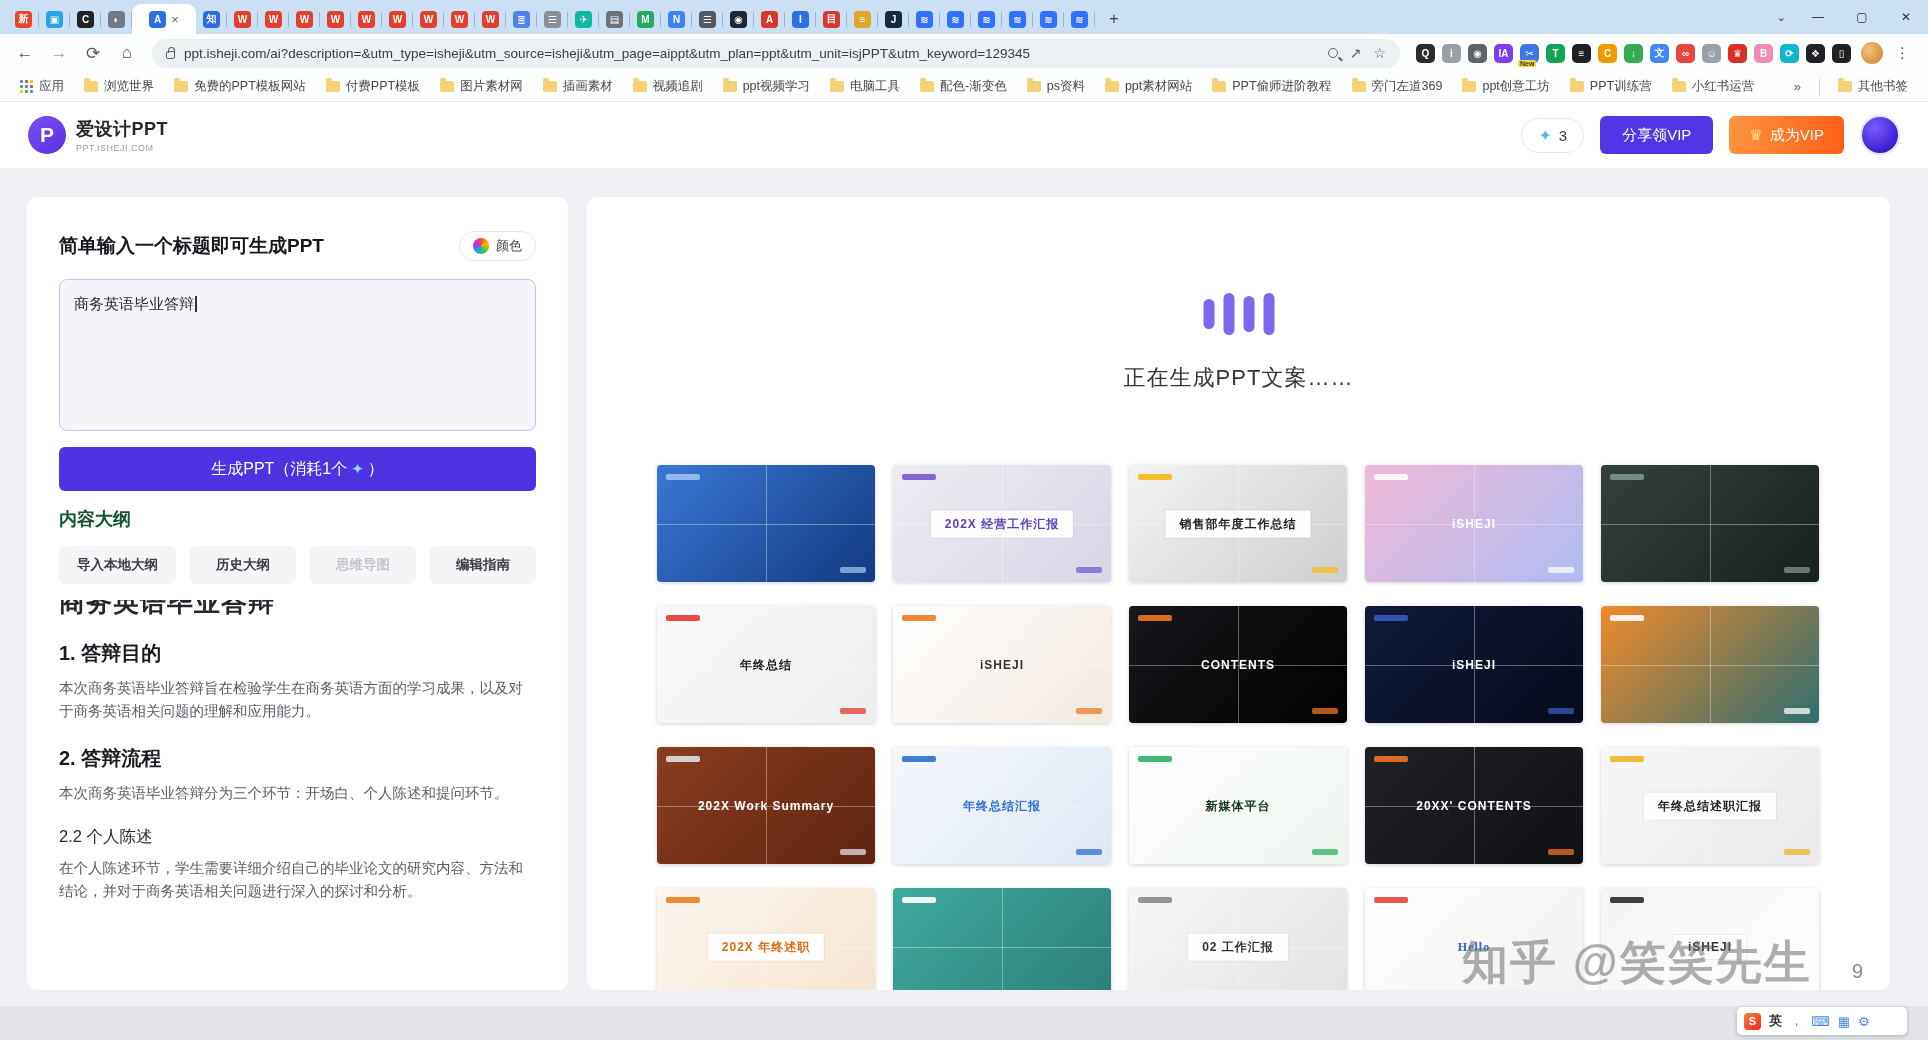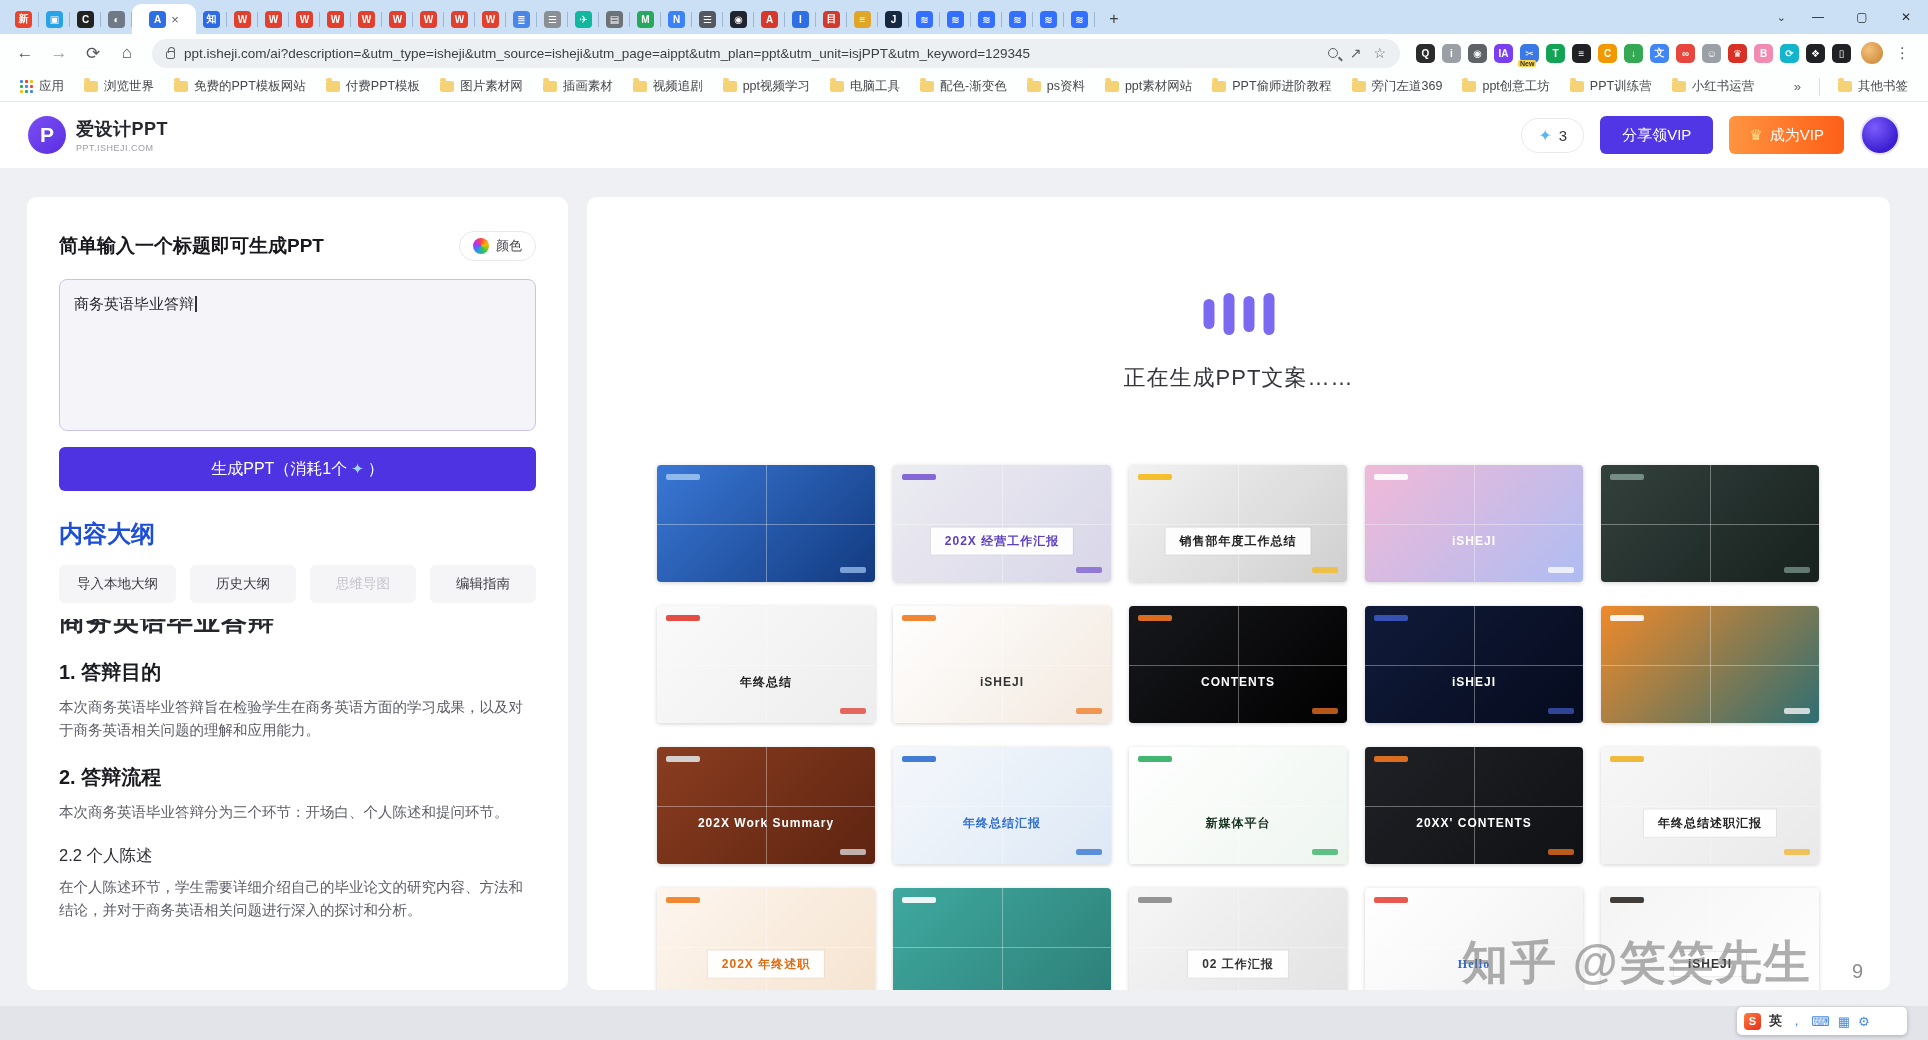--- a/index.html
+++ b/index.html
@@ -63,22 +63,22 @@
 
   .left-card { position:absolute; left:27px; top:197px; width:541px; height:793px; background:#fff; border-radius:10px; padding:34px 32px; overflow:hidden; }
   .lp-titlerow { display:flex; align-items:center; justify-content:space-between; }
   .lp-title { font-size:19px; font-weight:bold; color:#17181e; }
   .color-btn { display:flex; align-items:center; gap:7px; border:1px solid #e7e7ee; border-radius:16px; padding:5px 13px; font-size:13px; color:#45464e; background:#fff; }
   .color-wheel { width:16px; height:16px; border-radius:50%; background:conic-gradient(#f44,#fb0,#3c4,#29e,#a3f,#f44); }
   .lp-textarea { margin-top:18px; height:152px; background:#f5f5f9; border:1px solid #c9c2f0; border-radius:8px; padding:13px 14px; font-size:15px; color:#26262e; line-height:1.5; }
   .caret { display:inline-block; width:1.5px; height:16px; background:#333; vertical-align:-3px; margin-left:1px; }
   .gen-btn { margin-top:16px; height:44px; width:100%; background:#4e33e3; border:none; border-radius:6px; color:#fff; font-size:16px; display:flex; align-items:center; justify-content:center; gap:4px; }
   .gen-spark { color:#9fd4ff; font-size:15px; }
-  .outline-h { margin-top:27px; font-size:24px; font-weight:bold; color:#1d4ed8; }
-  .otabs { margin-top:15px; display:flex; gap:14px; }
+  .outline-h { margin-top:16px; font-size:18px; font-weight:bold; color:#14532d; }
+  .otabs { margin-top:15px; display:flex; gap:14px;font-weight:bold; }
   .otab { background:#f5f5f8; border-radius:6px; height:38px; display:flex; align-items:center; justify-content:center; font-size:13.5px; color:#3c3d44; padding:0 18px; flex:1; white-space:nowrap; }
   .otab.disabled { color:#c4c4cd; }
   .doc { margin-top:16px; }
   .doc-title-clip { height:18px; overflow:hidden; }
   .doc-title { font-size:26px; font-weight:bold; color:#26272e; margin-top:-15px; letter-spacing:1px; }
   .doc h3 { font-size:20px; font-weight:bold; color:#1a1b21; margin:22px 0 10px; }
   .doc .sec.small h3 { font-size:16.5px; font-weight:normal; color:#2a2b32; margin:20px 0 9px; }
   .doc p { font-size:14.5px; color:#5b5c66; line-height:1.6; }
 
   .right-card { position:absolute; left:587px; top:197px; width:1303px; height:793px; background:#fff; border-radius:10px; overflow:hidden; }
@@ -89,21 +89,21 @@
   .bar:nth-child(3){ height:36px; animation-delay:.3s; }
   .bar:nth-child(4){ height:42px; animation-delay:.45s; }
   @keyframes pulse { 0%,100%{transform:scaleY(.7);} 50%{transform:scaleY(1.1);} }
   .loading-text { position:absolute; top:166px; left:0; width:100%; text-align:center; font-size:22px; color:#33343c; letter-spacing:1px; }
   .tgrid { position:absolute; top:268px; left:70px; width:1162px; display:grid; grid-template-columns:repeat(5,218px); gap:24px 18px; }
   .thumb { height:117px; border-radius:4px; position:relative; overflow:hidden; box-shadow:0 1px 4px rgba(0,0,0,.18); background:linear-gradient(135deg,var(--c1),var(--c2)); }
   .thumb:before { content:""; position:absolute; left:9px; top:9px; width:34px; height:6px; border-radius:2px; background:var(--acc); opacity:.9; }
   .thumb:after { content:""; position:absolute; right:9px; bottom:9px; width:26px; height:6px; border-radius:2px; background:var(--acc); opacity:.75; }
   .thumb .vline { position:absolute; top:0; bottom:0; left:50%; width:1px; background:rgba(255,255,255,.35); }
   .thumb .hline { position:absolute; left:0; right:0; top:50%; height:1px; background:rgba(255,255,255,.35); }
-  .thumb .lbl { position:absolute; left:50%; top:50%; transform:translate(-50%,-50%); font-size:12px; font-weight:bold; white-space:nowrap; letter-spacing:1px;margin-top:17px; }
+  .thumb .lbl { position:absolute; left:50%; top:50%; transform:translate(-50%,-50%); font-size:12px; font-weight:bold; white-space:nowrap; letter-spacing:1px; }
   .thumb.band .lbl { background:rgba(255,255,255,.92); padding:5px 14px; box-shadow:0 0 0 1px rgba(0,0,0,.05); }
 
   .watermark { position:absolute; left:1462px; top:932px; font-size:46px; font-weight:bold; color:rgba(110,110,112,.55); letter-spacing:2px; white-space:nowrap; }
   .wm-9 { position:absolute; left:1852px; top:960px; font-size:20px; color:rgba(90,90,95,.7); }
 
   .imebar { position:absolute; left:1737px; top:1007px; width:170px; height:28px; background:#fff; border-radius:5px; box-shadow:0 1px 4px rgba(0,0,0,.25); display:flex; align-items:center; padding:0 7px; gap:8px; }
   .sogou-s { width:17px; height:17px; border-radius:4px; background:linear-gradient(140deg,#ff7a3c,#e62f1e); color:#fff; font-size:11px; font-weight:bold; display:flex; align-items:center; justify-content:center; }
   .ime-lang { font-size:13px; font-weight:bold; color:#333; }
   .ime-ic { color:#4a88e0; font-size:13px; }
 </style>

